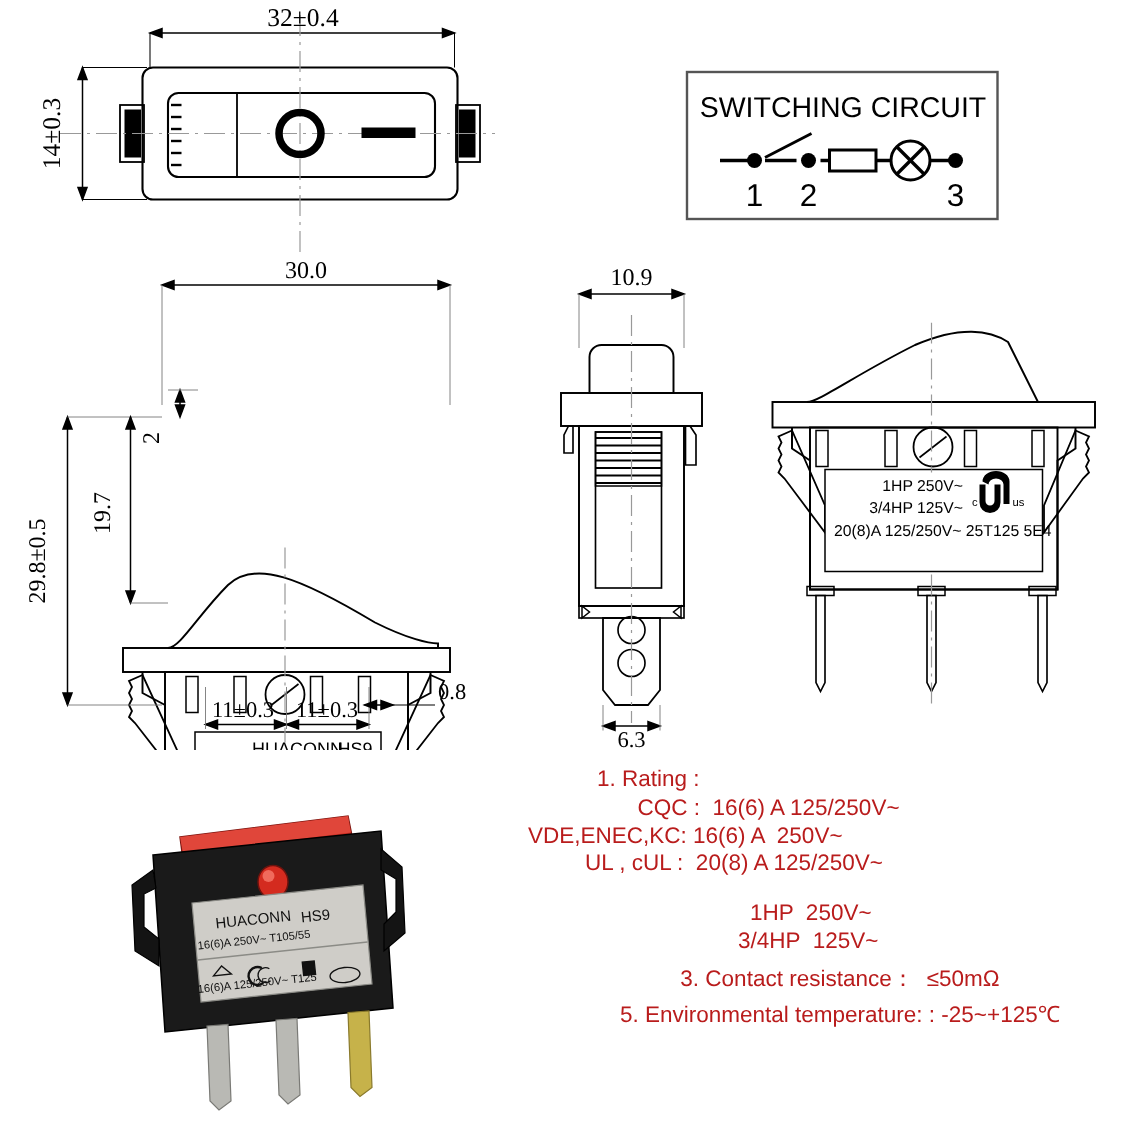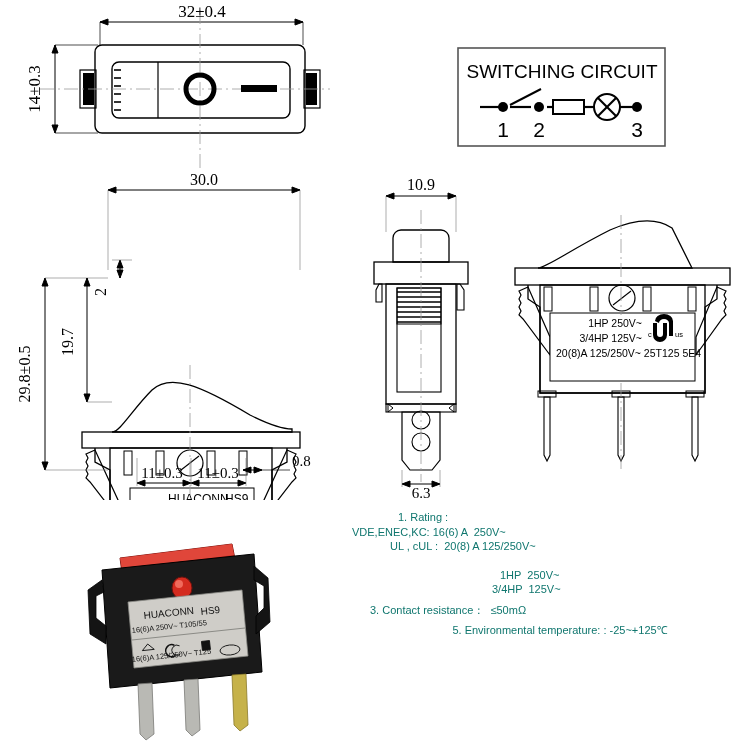--- a/index.html
+++ b/index.html
@@ -2,30 +2,30 @@
 <html><head>
 <meta charset="utf-8">
 <style>
   html,body{margin:0;padding:0;background:#fff;}
   body{width:750px;height:750px;position:relative;overflow:hidden;
        font-family:"Liberation Sans",sans-serif;color:#000;}
   .stage{position:absolute;left:0;top:0;width:662px;height:750px;}
   .abs{position:absolute;}
   svg{display:block;}
   .spec{position:absolute;left:370px;top:512px;width:380px;}
-  .spec-line{font-family:"Liberation Sans",sans-serif;font-size:11px;
-             color:#0f766e;white-space:pre;line-height:1.05;}
+  .spec-line{font-family:"Liberation Sans",sans-serif;font-size:15px;
+             color:#b91c1c;white-space:pre;line-height:1.05;}
   .sp1{margin-left:28px;margin-bottom:3px;}
   .sp2{margin-left:55px;margin-bottom:3px;}
   .sp3{margin-left:-18px;margin-bottom:3px;}
   .sp4{margin-left:20px;margin-bottom:17px;}
   .sp5{margin-left:130px;margin-bottom:3px;}
   .sp6{margin-left:122px;margin-bottom:9px;}
   .sp7{margin-left:0px;margin-bottom:9px;}
-  .sp8{margin-left:0px;margin-bottom:9px;}
+  .sp8{margin-left:0px;margin-bottom:9px;text-align:center;}
   .sp9{margin-left:0px;margin-bottom:9px;}
   .sp10{margin-left:0px;text-align:center;}
   .photo{position:absolute;left:62px;top:522px;width:232px;height:228px;}
 </style>
 </head>
 <body>
 
 <div class="stage">
 
   <svg class="abs" style="left:0;top:0;" width="360" height="175">
@@ -327,20 +327,21 @@
       <ellipse cx="168" cy="128" rx="10" ry="5" stroke="#111" transform="rotate(-6 168 128)"></ellipse>
     </g>
 
     <path d="M76,162 L90,161 L92,212 L84,218 L78,212 Z" fill="#b9b9b4" stroke="#7a7a76" stroke-width="0.8"></path>
     <path d="M122,158 L136,157 L138,208 L130,214 L124,208 Z" fill="#b9b9b4" stroke="#7a7a76" stroke-width="0.8"></path>
     <path d="M170,153 L184,152 L186,203 L178,209 L172,203 Z" fill="#c6b24a" stroke="#8a7a2c" stroke-width="0.8"></path>
   </svg>
 
   <div class="spec">
     <div class="spec-line sp1">1. Rating :</div>
+    <div class="spec-line sp2">CQC :  16(6) A 125/250V~</div>
     <div class="spec-line sp3">VDE,ENEC,KC: 16(6) A  250V~</div>
     <div class="spec-line sp4">UL , cUL :  20(8) A 125/250V~</div>
     <div class="spec-line sp5">1HP  250V~</div>
     <div class="spec-line sp6">3/4HP  125V~</div>
     <div class="spec-line sp8">3. Contact resistance：  ≤50mΩ</div>
     <div class="spec-line sp10">5. Environmental temperature: : -25~+125℃</div>
   </div>
 
 </div>
 

